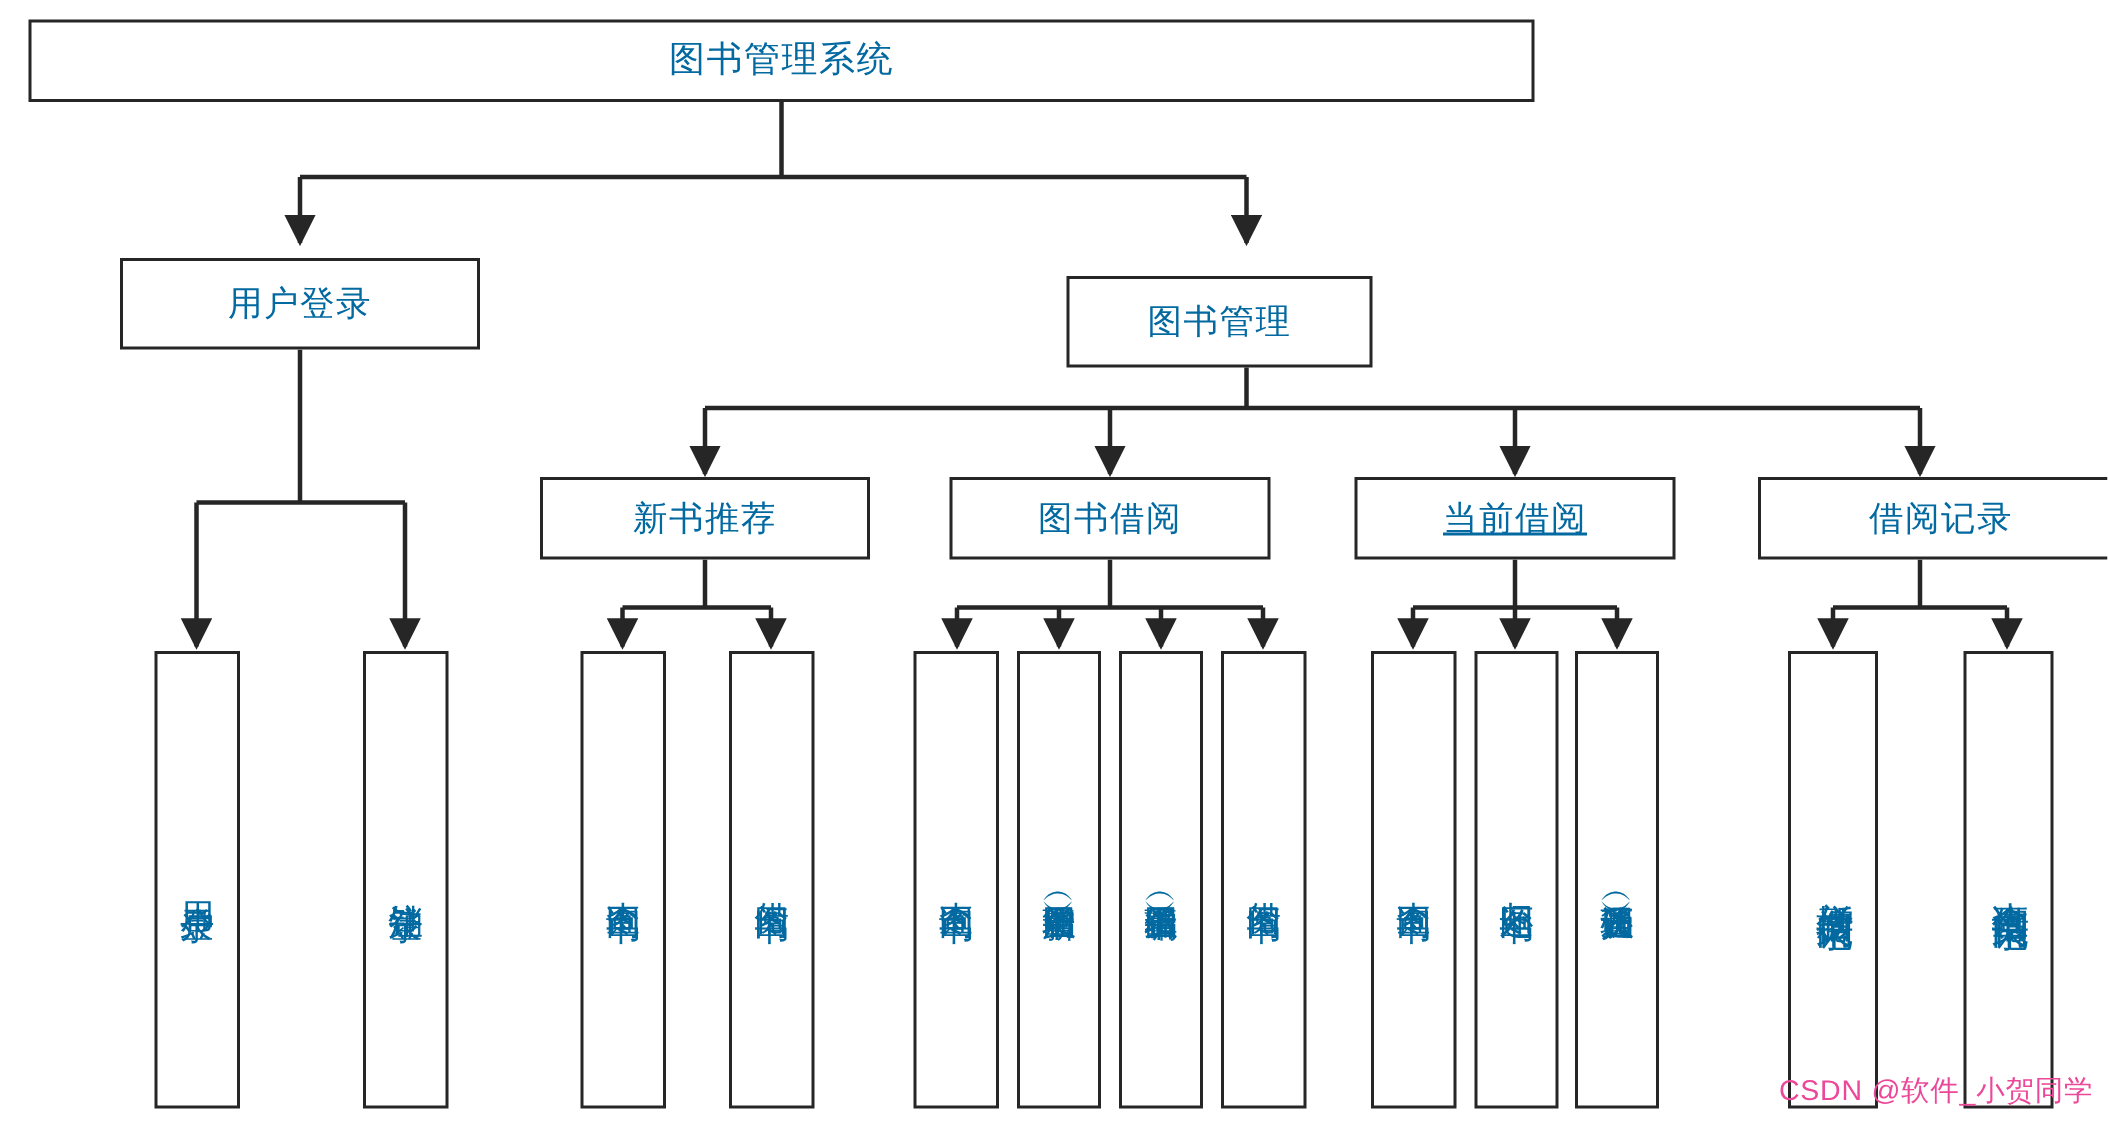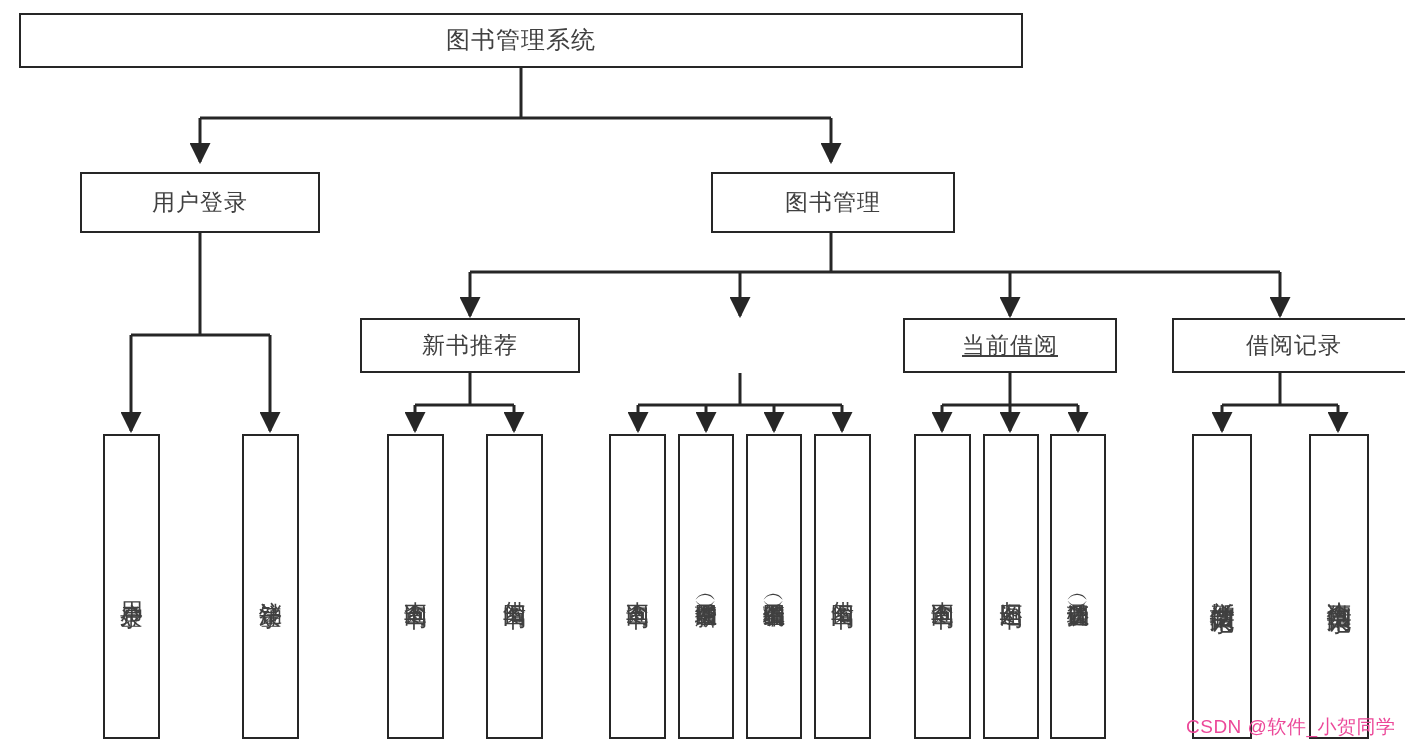--- a/index.html
+++ b/index.html
@@ -26,21 +26,21 @@
     pointer-events: none;
   }
   .node {
     position: absolute;
     box-sizing: border-box;
     border: 2px solid #262626;
     background: #ffffff;
     display: flex;
     align-items: center;
     justify-content: center;
-    color: #404040;
+    color: #0369a1;
     line-height: 1.18;
   }
   .node.horiz {
     font-size: 23px;
     letter-spacing: 1px;
   }
   .node.vert {
     writing-mode: vertical-rl;
     text-orientation: upright;
     font-size: 23px;
@@ -118,23 +118,24 @@
       <path d="M 1280 373 L 1280 405"></path>
       <path d="M 1222 405 L 1338 405"></path>
       <path d="M 1222 405 L 1222 431" marker-end="url(#arrow)"></path>
       <path d="M 1338 405 L 1338 431" marker-end="url(#arrow)"></path>
     </g>
   </svg>
 
   <div class="node horiz root" style="left:19px; top:13px; width:1004px; height:55px;">图书管理系统</div>
 
   <div class="node horiz" style="left:80px; top:172px; width:240px; height:61px;">用户登录</div>
-  <div class="node horiz" style="left:711px; top:172px; width:244px; height:61px;">图书管理</div>
+  <div class="node horiz" style="left:711px; top:184px; width:204px; height:61px;">图书管理</div>
 
   <div class="node horiz" style="left:360px; top:318px; width:220px; height:55px;text-align:right;">新书推荐</div>
+  <div class="node horiz" style="left:633px; top:318px; width:214px; height:55px;">图书借阅</div>
   <div class="node horiz" style="left:903px; top:318px; width:214px; height:55px;text-decoration:underline;">当前借阅</div>
   <div class="node horiz" style="left:1172px; top:318px; width:244px; height:55px;">借阅记录</div>
 
   <div class="node vert" style="left:103px; top:434px; width:57px; height:305px;">用户登录</div>
   <div class="node vert" style="left:242px; top:434px; width:57px; height:305px;">注销登录</div>
 
   <div class="node vert" style="left:387px; top:434px; width:57px; height:305px;">查询图书</div>
   <div class="node vert" style="left:486px; top:434px; width:57px; height:305px;">借阅图书</div>
 
   <div class="node vert" style="left:609px; top:434px; width:57px; height:305px;">查询图书</div>

